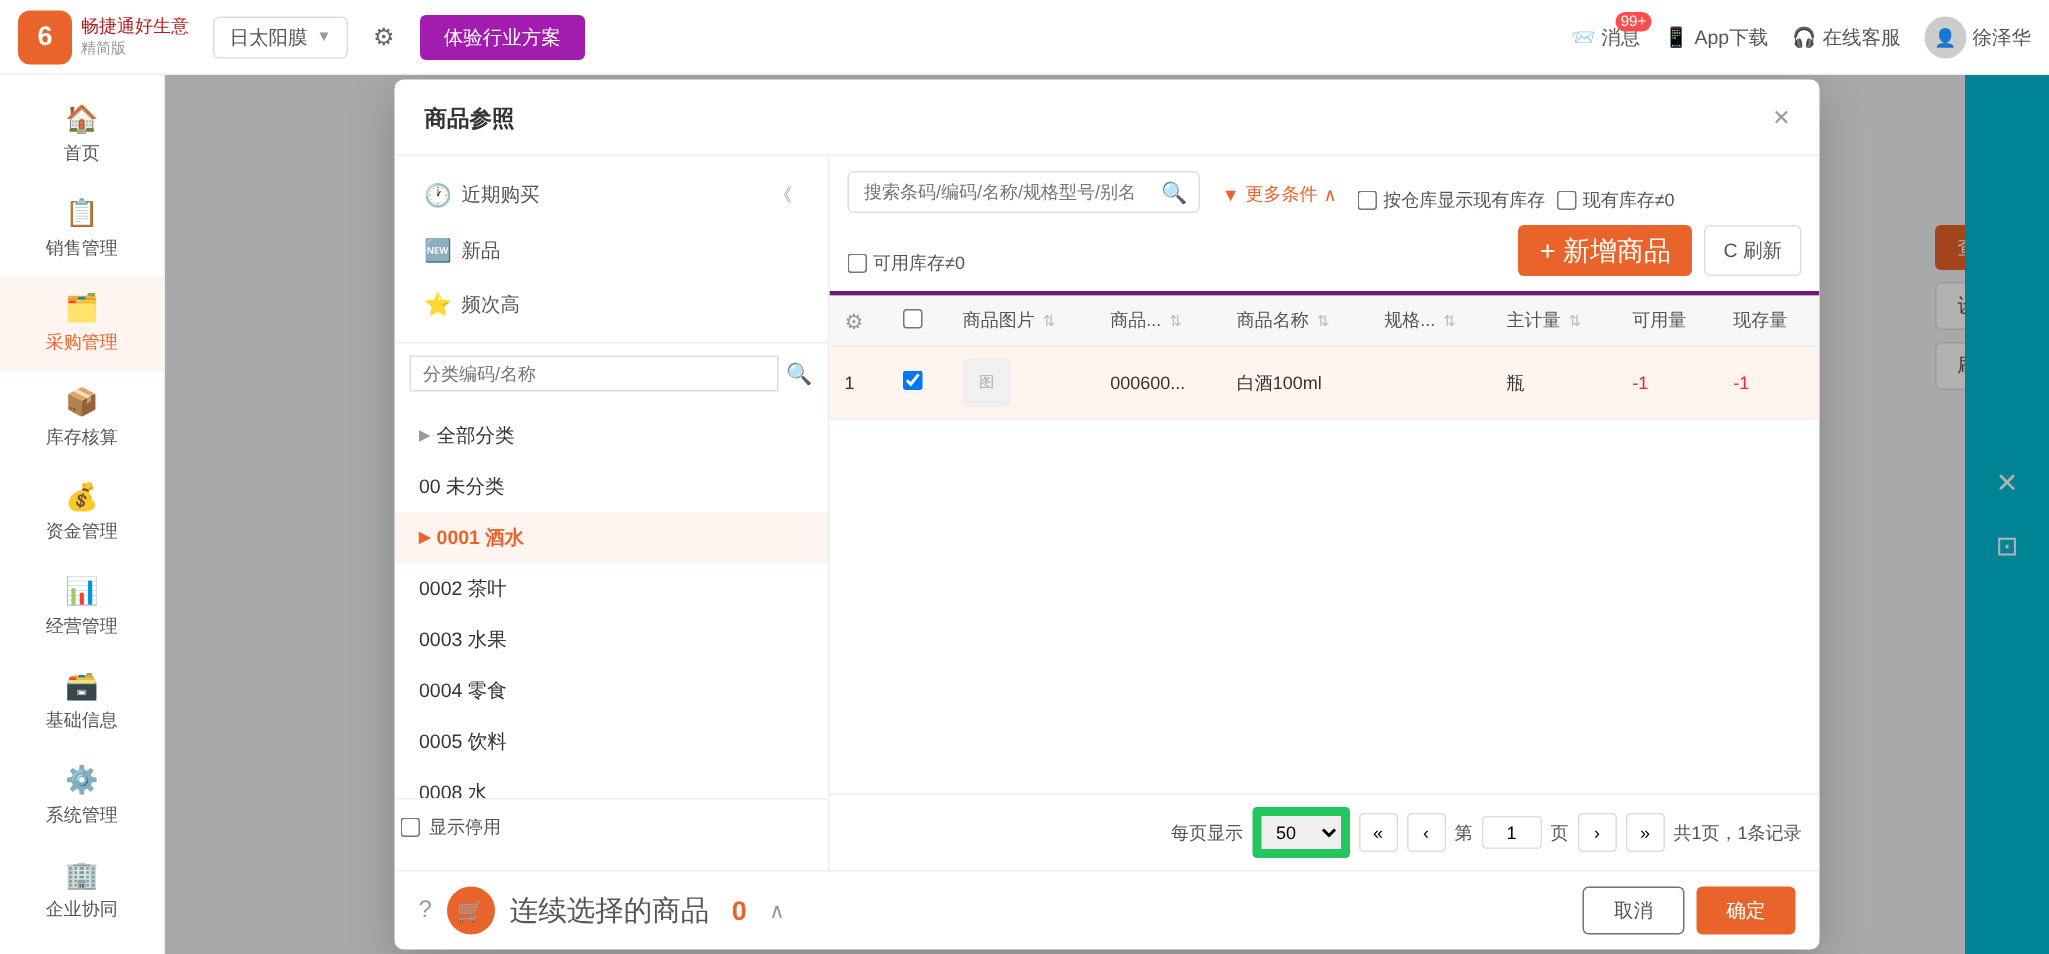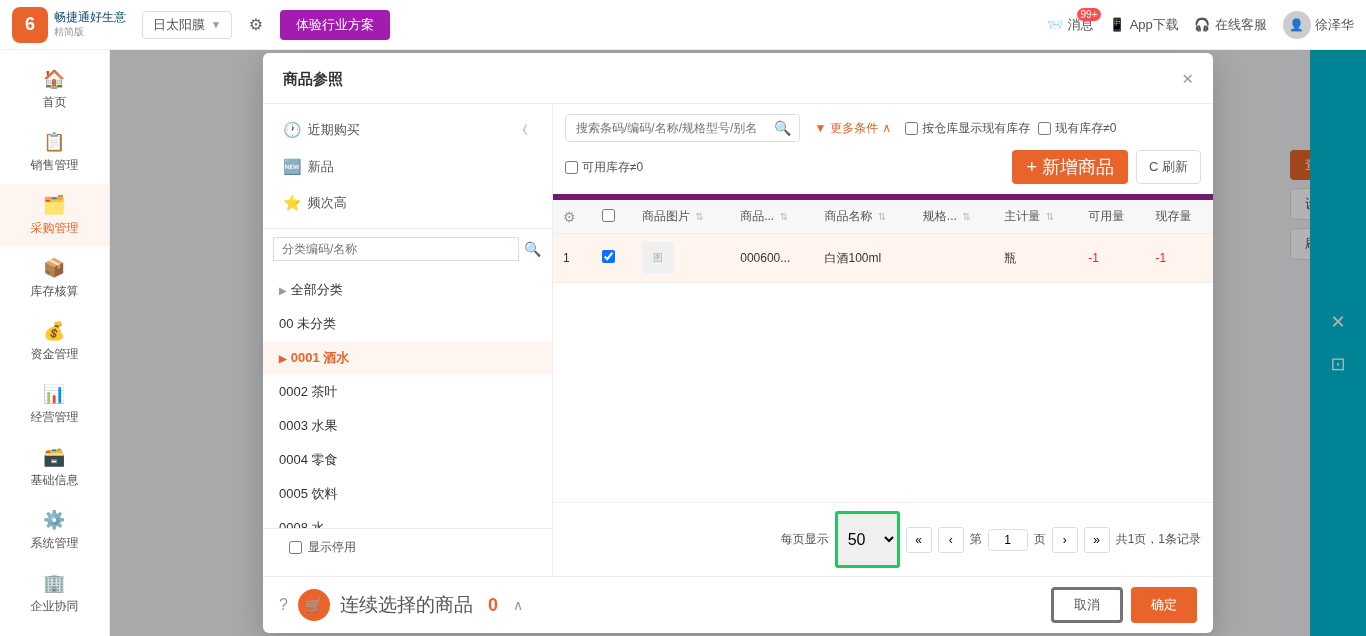--- a/index.html
+++ b/index.html
@@ -22,21 +22,21 @@
       margin-right: 16px;
     }
     .logo-icon {
       width: 36px; height: 36px;
       background: #e8642a;
       border-radius: 8px;
       display: flex; align-items: center; justify-content: center;
       color: #fff; font-size: 18px; font-weight: bold;
       margin-right: 6px;
     }
-    .logo-text { font-size: 12px; color: #0c4a6e; line-height: 1.3; }
+    .logo-text { font-size: 12px; color: #b91c1c; line-height: 1.3; }
     .logo-sub { font-size: 10px; color: #999; }
     .nav-dropdown {
       display: flex; align-items: center;
       border: 1px solid #ddd; border-radius: 4px;
       padding: 4px 10px; cursor: pointer; color: #555; font-size: 13px;
       margin-right: 8px;
     }
     .nav-dropdown .arrow { margin-left: 6px; color: #999; font-size: 10px; }
     .gear-btn {
       width: 32px; height: 32px;
@@ -155,32 +155,32 @@
     .category-item {
       padding: 8px 16px; cursor: pointer; color: #333; font-size: 13px;
       display: flex; align-items: center; gap: 4px;
     }
     .category-item.active { background: #fff5f0; color: #e8642a; font-weight: bold; }
     .category-arrow { font-size: 10px; color: #999; }
     .category-item.active .category-arrow { color: #e8642a; }
 
     
     .show-disabled-row {
-      padding: 10px 26px 10px;
+      padding: 10px 4px 10px;
       border-top: 1px solid #eee;
       display: flex; align-items: center; gap: 6px; font-size: 12px; color: #555;
     }
 
     
     .right-panel { flex: 1; display: flex; flex-direction: column; overflow: hidden; }
 
     
     .toolbar {
-      display: flex; align-items: center; gap: 8px;
-      padding: 10px 12px; border-bottom: 6px solid #701a75; flex-wrap: wrap;
+      display: flex; align-items: flex-end; gap: 8px;
+      padding: 10px 12px; border-bottom: 3px solid #701a75; flex-wrap: wrap;
     }
     .search-bar {
       display: flex; align-items: center;
       border: 1px solid #ddd; border-radius: 4px; overflow: hidden;
     }
     .search-bar input {
       border: none; outline: none; padding: 5px 10px; font-size: 12px; width: 200px;
     }
     .search-bar-icon { padding: 5px 8px; color: #e8642a; cursor: pointer; font-size: 14px; }
     .filter-btn {
@@ -229,22 +229,22 @@
     .page-btn {
       width: 26px; height: 26px; border: 1px solid #ddd; border-radius: 3px;
       background: #fff; cursor: pointer; display: flex; align-items: center; justify-content: center; font-size: 12px;
     }
     .page-btn:disabled { color: #ccc; cursor: default; }
     .page-input {
       width: 40px; text-align: center; border: 1px solid #ddd; border-radius: 3px;
       padding: 3px; font-size: 12px; outline: none;
     }
     .per-page-select {
-      border: 3px solid #22c55e; border-radius: 3px;
-      padding: 16px 6px; font-size: 16px; outline: none;
+      border: 6px solid #22c55e; border-radius: 3px;
+      padding: 3px 6px; font-size: 12px; outline: none;
     }
 
     
     .modal-footer {
       display: flex; align-items: center;
       padding: 10px 16px; border-top: 1px solid #eee; gap: 10px;
     }
     .footer-cart-icon {
       width: 32px; height: 32px; background: #e8642a; border-radius: 50%;
       display: flex; align-items: center; justify-content: center; color: #fff; font-size: 14px;
@@ -252,21 +252,21 @@
     .footer-cart-count {
       font-size: 18px; font-weight: bold; color: #e8642a; min-width: 20px; text-align: center;
     }
     .footer-continuous {
       display: flex; align-items: center; gap: 6px; font-size: 19px; color: #555;
     }
     .footer-help { color: #999; font-size: 16px; cursor: pointer; }
     .footer-collapse { color: #999; font-size: 14px; cursor: pointer; }
     .footer-right { margin-left: auto; display: flex; gap: 8px; }
     .cancel-btn {
-      background: #fff; color: #555; border: 3px solid #737373;
+      background: #fff; color: #555; border: 1px solid #737373;
       padding: 6px 20px; border-radius: 4px; cursor: pointer; font-size: 13px;
     }
     .confirm-btn {
       background: #e8642a; color: #fff; border: none;
       padding: 6px 20px; border-radius: 4px; cursor: pointer; font-size: 13px;
     }
 
     
     ::-webkit-scrollbar { width: 6px; height: 6px; }
     ::-webkit-scrollbar-thumb { background: #ddd; border-radius: 3px; }

